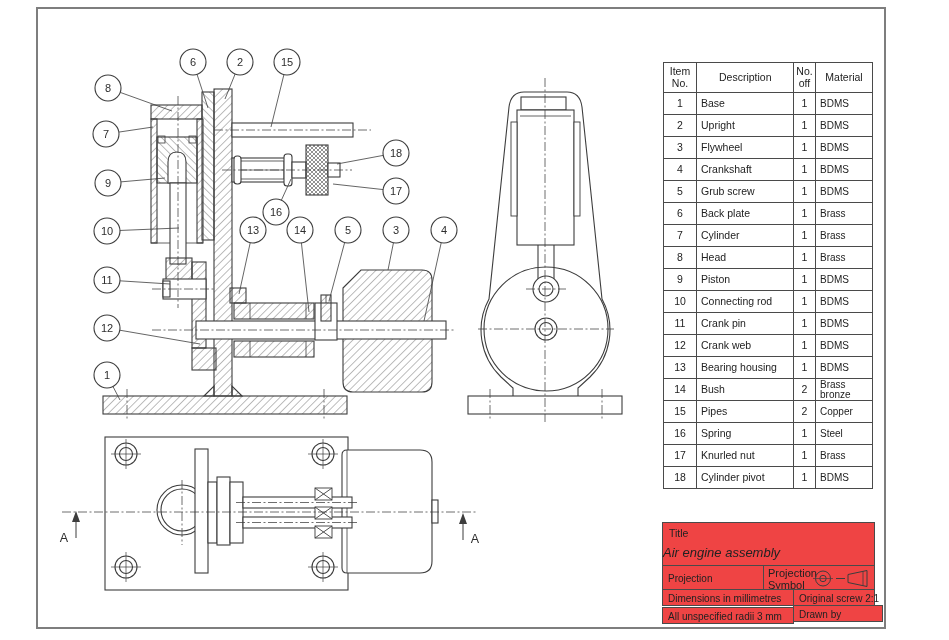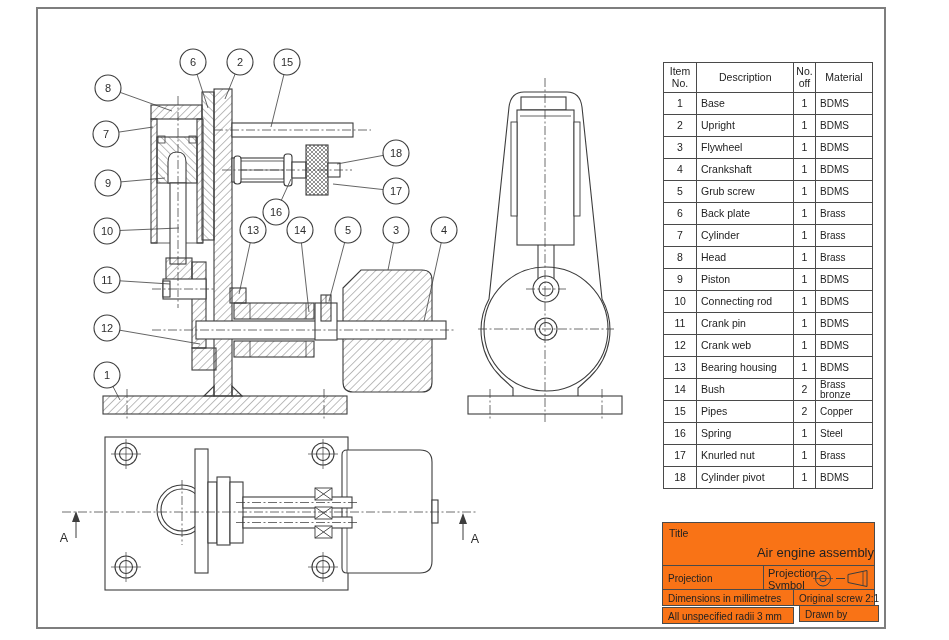--- a/index.html
+++ b/index.html
@@ -13,30 +13,30 @@
               font-size:10.5px;line-height:1.05;color:#222;margin-top:46px;}
   .parts th,.parts td{border:1.3px solid #4a4a4a;padding:1px 4px;height:19px;overflow:hidden;
                       font-weight:normal;vertical-align:middle;background:#fff;}
   .parts th{height:27px;padding-left:22px;}
   .parts .c{text-align:center;padding:1px 1px;}
   .parts .l{text-align:left;}
   .parts td.mat{line-height:0.95;font-size:10px;}
 
   
   .tb{position:absolute;left:662px;top:522px;width:213px;height:99px;font-size:10px;}
-  .tb .cell{position:absolute;border:1.3px solid #4a4a4a;background:#f97316;box-sizing:border-box;}
+  .tb .cell{position:absolute;border:1.3px solid #4a4a4a;background:#ef4444;box-sizing:border-box;}
   .tb-title-cell{left:0;top:0;width:213px;height:44px;}
   .tb-title-label{position:absolute;left:6px;top:4px;font-size:10.5px;}
-  .tb-title{position:absolute;left:0;top:22px;width:100%;text-align:right;font-size:13px;}
+  .tb-title{position:absolute;left:0;top:22px;width:100%;text-align:left;font-size:13px;font-style:italic;}
   .tb-proj{left:0;top:43px;width:102px;height:25px;}
   .tb-projsym{left:101px;top:43px;width:112px;height:25px;}
   .tb-dims{left:0;top:67px;width:132px;height:17px;}
   .tb-scale{left:131px;top:67px;width:82px;height:17px;}
   .tb-radii{left:0;top:85px;width:132px;height:17px;}
-  .tb-drawn{left:137px;top:83px;width:80px;height:17px;}
+  .tb-drawn{left:131px;top:83px;width:90px;height:17px;}
   .tb .txt{position:absolute;left:5px;top:50%;transform:translateY(-50%);white-space:nowrap;}
   .tb-projsym .lbl{position:absolute;left:4px;top:2px;font-size:11px;line-height:1.05;width:50px;}
   .tb-projsym svg{position:absolute;right:2px;top:1px;}
 </style>
 </head>
 <body>
 
 <div class="canvas">
   <div class="frame"></div>
 

